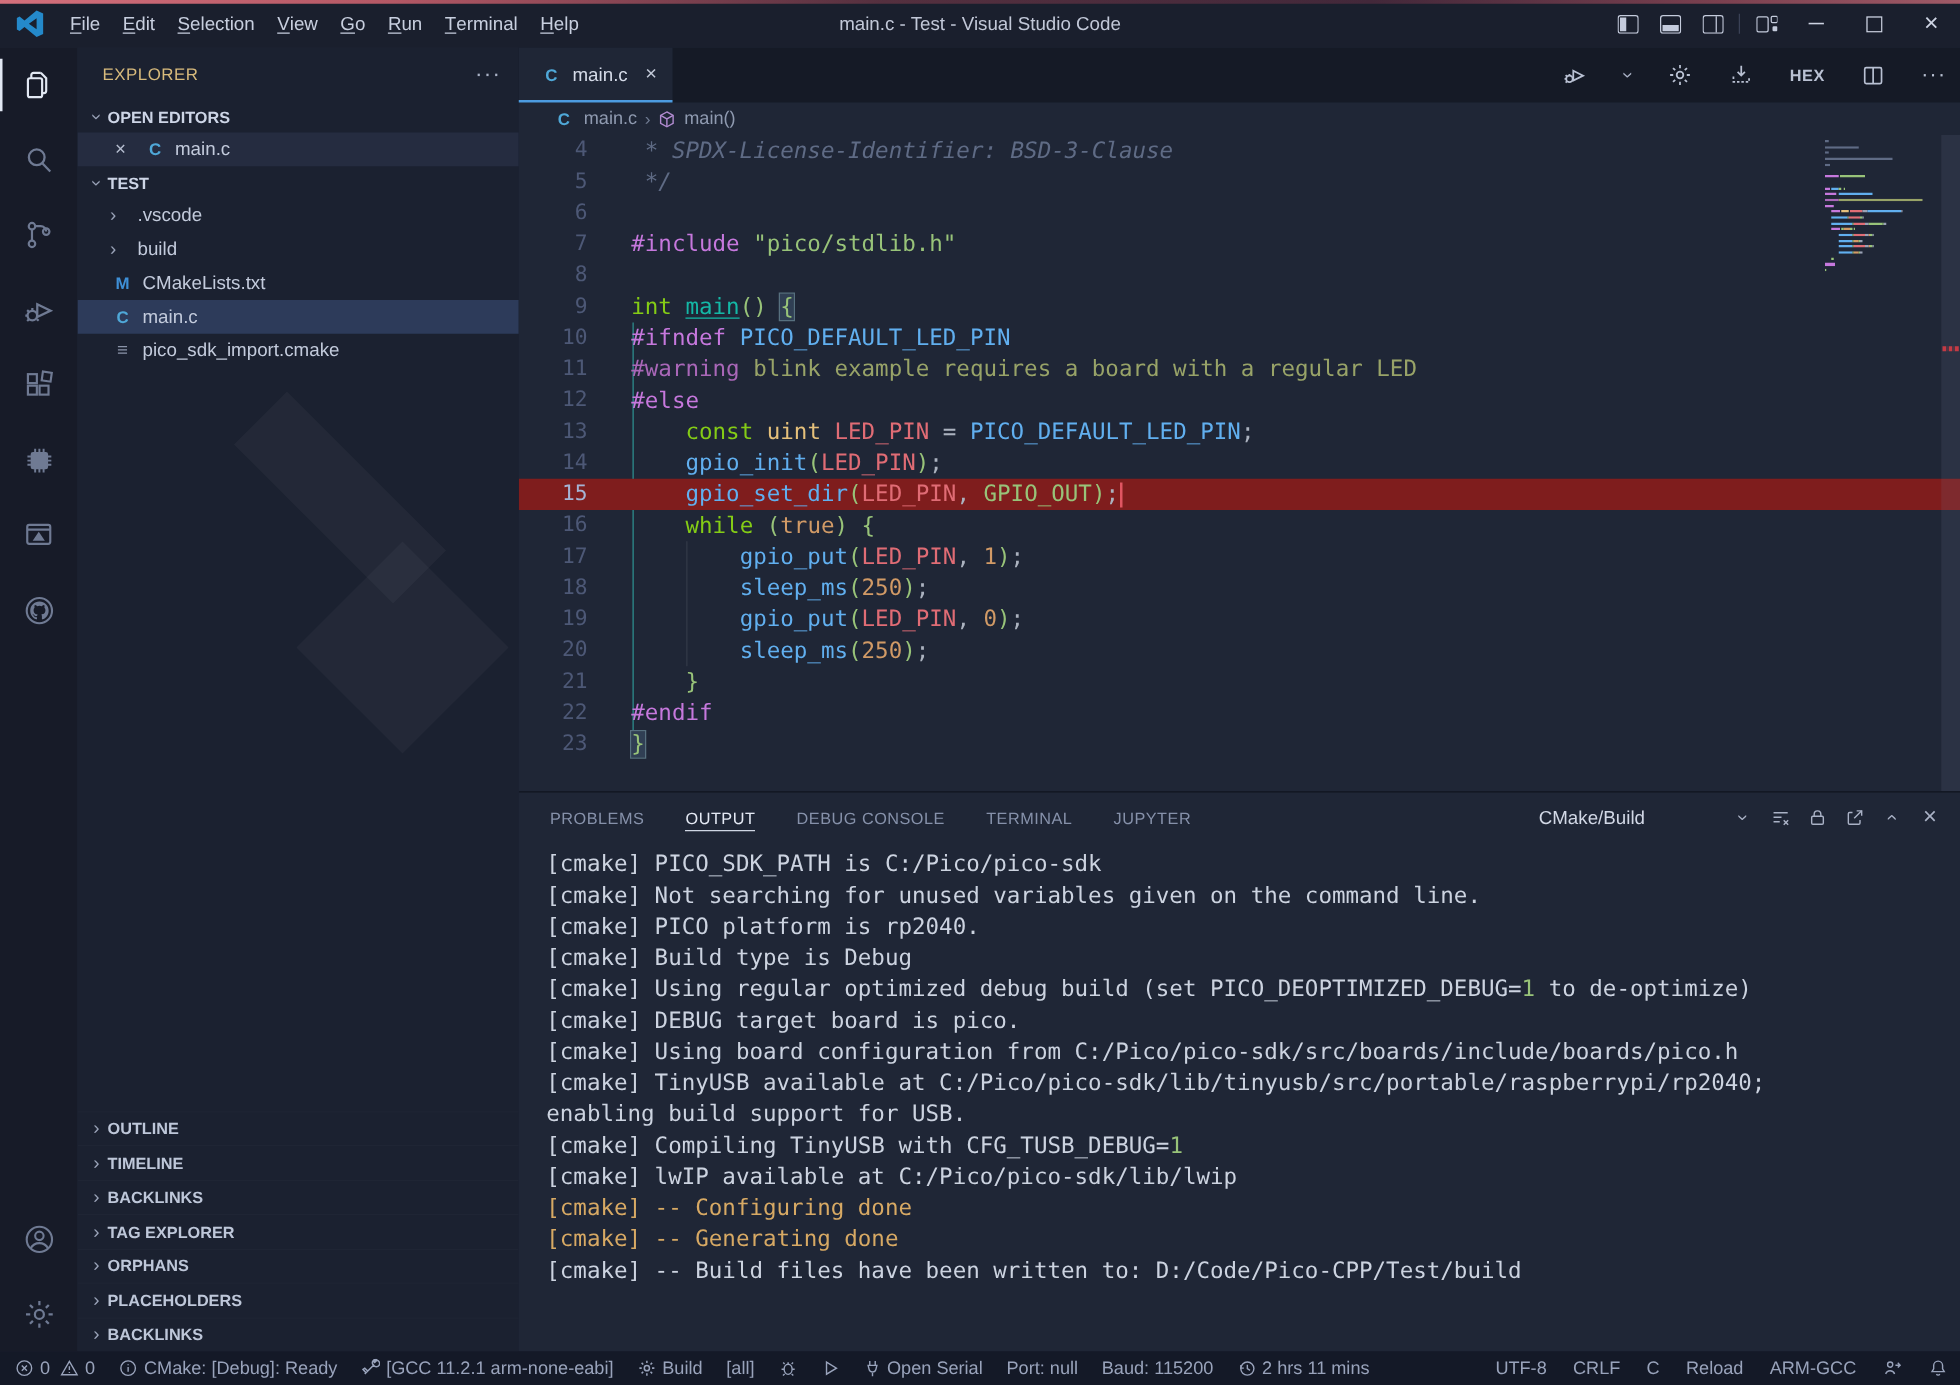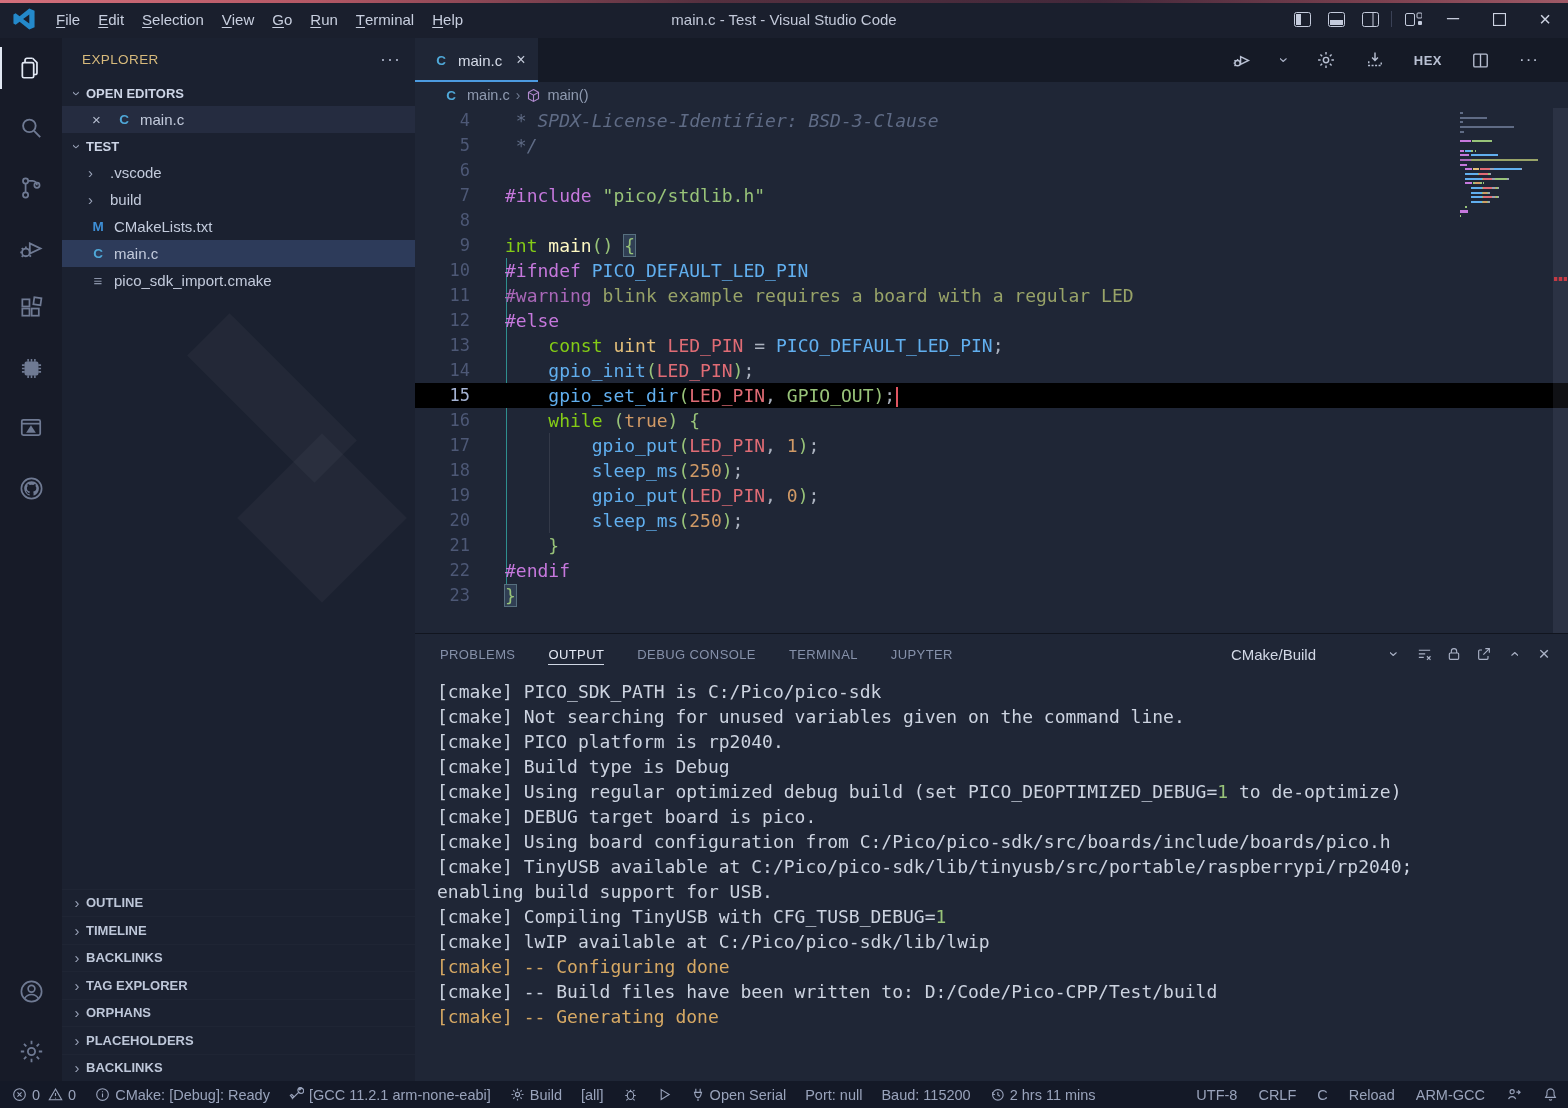--- a/index.html
+++ b/index.html
@@ -56,42 +56,42 @@
   .sb-bottom { position:absolute; left:0; right:0; bottom:0; }
   .sb-bottom .sb-section { height:27.5px; border-top:1px solid rgba(255,255,255,0.02); color:#bec7d9; }
 
   
   .editorgroup { flex:1; display:flex; flex-direction:column; background:#1f2636; min-width:0; }
   .tabbar { height:44px; background:#151a26; display:flex; align-items:stretch; position:relative; }
   .tab { display:flex; align-items:center; padding:0 12px 0 16px; background:#1f2636; position:relative; font-size:15px; color:#d5dbe8; }
   .tab::after { content:""; position:absolute; left:0; right:0; bottom:0; height:2px; background:#4c9be0; }
   .tab .ficon { margin-right:7px; }
   .tab-close { margin-left:14px; color:#c3cad9; font-size:16px; }
-  .editor-actions { margin-left:auto; display:flex; align-items:center; gap:19px; padding-right:24px; color:#b9c1d3; }
+  .editor-actions { margin-left:auto; display:flex; align-items:center; gap:19px; padding-right:6px; color:#b9c1d3; }
   .ea-btn { display:flex; align-items:center; justify-content:center; padding:4px 5px; }
   .hex-label { font-size:13px; font-weight:bold; letter-spacing:.5px; }
   .breadcrumbs { height:26px; display:flex; align-items:center; padding-left:26px; font-size:14.5px; color:#8f9ab0; gap:6px; background:#1f2636; }
   .breadcrumbs .ficon { margin:0; }
   .bc-sep { color:#707b92; font-size:14px; }
 
   
   .code { position:relative; flex:1; overflow:hidden; font-family:"DejaVu Sans Mono", monospace; font-size:18px; }
   .code-lines { position:absolute; top:0; left:0; right:0; }
   .cl { height:25px; line-height:25px; display:flex; white-space:pre; }
-  .cl.current { background:#000000; }
+  .cl.current { background:#7f1d1d; }
   .ln { width:55px; text-align:right; color:#4d5876; font-size:17px; flex:none; }
   .lt { padding-left:35px; }
   .cl.current .ln { color:#a5b3d4; }
   .tok-com { color:#5f6b85; font-style:italic; }
   .tok-pp  { color:#c678dd; }
   .tok-ppd { color:#a967b8; }
   .tok-str { color:#98c379; }
   .tok-kw  { color:#84cc16; }
   .tok-fn  { color:#61afef; }
-  .tok-fnu { color:#fef9c3; text-underline-offset:3px; }
+  .tok-fnu { color:#14b8a6; text-decoration:underline; text-underline-offset:3px; }
   .tok-type{ color:#e5c07b; }
   .tok-var { color:#e06c75; }
   .tok-num { color:#d19a66; }
   .tok-br  { color:#98c379; }
   .tok-pun { color:#abb2bf; }
   .tok-txt { color:#abb2bf; }
   .tok-warn{ color:#98a368; }
   .tok-brhl{ color:#98c379; background:rgba(95,130,160,0.28); outline:1px solid #57707f; }
   .cursor { display:inline-block; width:2px; height:20px; background:#e05561; vertical-align:middle; margin-left:1px; }
   .guide { position:absolute; width:1px; }
@@ -494,22 +494,22 @@
             <div class="ol"><span class="o-o">[cmake] PICO platform is rp2040.</span></div>
             <div class="ol"><span class="o-o">[cmake] Build type is Debug</span></div>
             <div class="ol"><span class="o-o">[cmake] Using regular optimized debug build (set PICO_DEOPTIMIZED_DEBUG=</span><span class="o-g">1</span><span class="o-o"> to de-optimize)</span></div>
             <div class="ol"><span class="o-o">[cmake] DEBUG target board is pico.</span></div>
             <div class="ol"><span class="o-o">[cmake] Using board configuration from C:/Pico/pico-sdk/src/boards/include/boards/pico.h</span></div>
             <div class="ol"><span class="o-o">[cmake] TinyUSB available at C:/Pico/pico-sdk/lib/tinyusb/src/portable/raspberrypi/rp2040;</span></div>
             <div class="ol"><span class="o-o">enabling build support for USB.</span></div>
             <div class="ol"><span class="o-o">[cmake] Compiling TinyUSB with CFG_TUSB_DEBUG=</span><span class="o-g">1</span></div>
             <div class="ol"><span class="o-o">[cmake] lwIP available at C:/Pico/pico-sdk/lib/lwip</span></div>
             <div class="ol"><span class="o-y">[cmake] -- Configuring done</span></div>
+            <div class="ol"><span class="o-y">[cmake] -- Generating done</span></div>
             <div class="ol"><span class="o-o">[cmake] -- Build files have been written to: D:/Code/Pico-CPP/Test/build</span></div>
-            <div class="ol"><span class="o-y">[cmake] -- Generating done</span></div>
           </div>
       </div>
     </div>
   </div>
 
   <div class="statusbar">
     <span id="statusLeft" style="display:flex;align-items:center;">
         <span class="st-item" style="margin-right: 8px;">
           <span class="st-icon">
             <svg width="15" height="15" viewBox="0 0 16 16" fill="none" stroke="currentColor" stroke-width="1.2">

